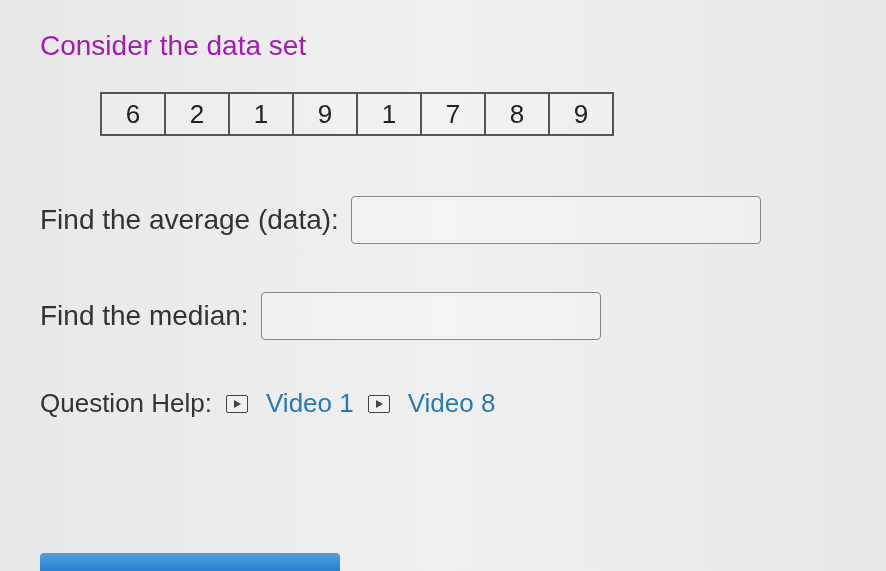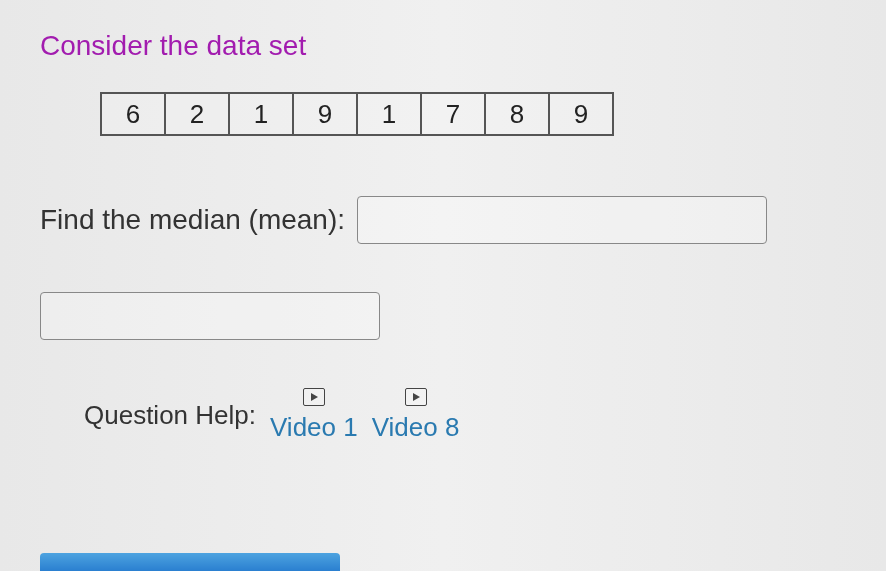--- a/index.html
+++ b/index.html
@@ -51,34 +51,32 @@
       border: 1px solid #888;
       background: rgba(255,255,255,0.25);
       font-size: 22px;
       padding: 4px 10px;
       border-radius: 4px;
     }
     .mean-input { width: 410px; }
     .median-input { width: 340px; }
     .help-row {
       display: flex;
-      align-items: center;
+      align-items: flex-start;
       gap: 14px;
       font-size: 26px;
-      margin-left: 44px;
     }
     .help-label { color: #333; }
     .video-link {
       display: inline-flex;
       align-items: center;
-      gap: 6px;
+      gap: 18px;
       color: #2a7ab0;
       text-decoration: none;
       cursor: pointer;
-      flex-direction: column;
     }
     .video-icon {
       display: inline-flex;
       width: 22px;
       height: 18px;
       border: 1.5px solid #444;
       border-radius: 2px;
       align-items: center;
       justify-content: center;
       background: rgba(255,255,255,0.2);
@@ -109,25 +107,26 @@
     <td>9</td>
     <td>1</td>
     <td>7</td>
     <td>8</td>
     <td>9</td>
   </tr>
 </tbody>
   </table>
 
 <div class="prompt-row">
-  <span class="prompt-label">Find the median (mean):</span>
+  <span class="prompt-label">Find the average (data):</span>
   <input type="text" class="answer-input mean-input" value="" style="">
 </div>
 
 <div class="prompt-row">
+  <span class="prompt-label">Find the median:</span>
   <input type="text" class="answer-input median-input" value="" style="">
 </div>
 
 <div class="help-row">
   <span class="help-label">Question Help:</span>
   <a class="video-link">
     <span class="video-icon">
       <svg width="10" height="10" viewBox="0 0 10 10">
           <polygon points="2,1 9,5 2,9" fill="#444"></polygon>
         </svg>

